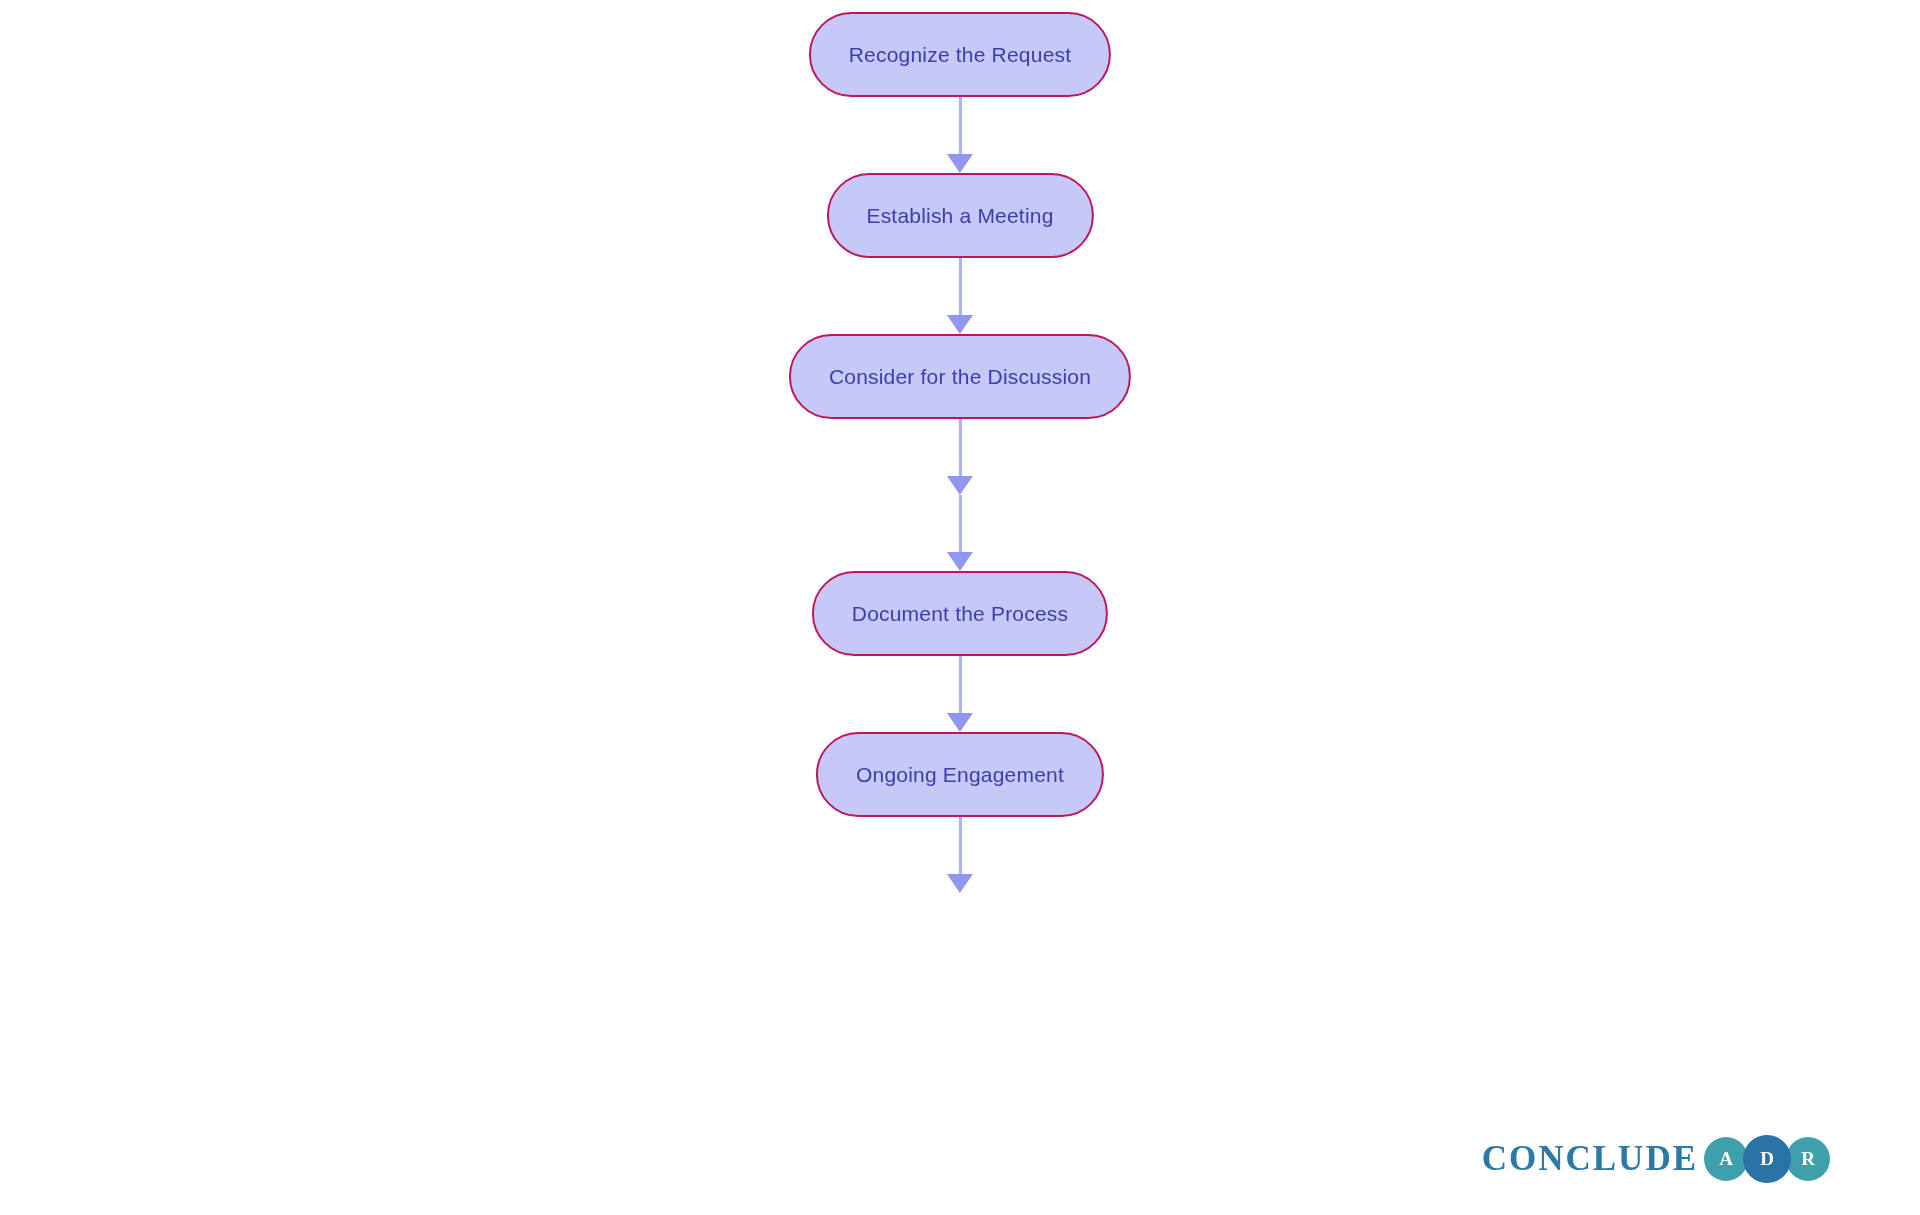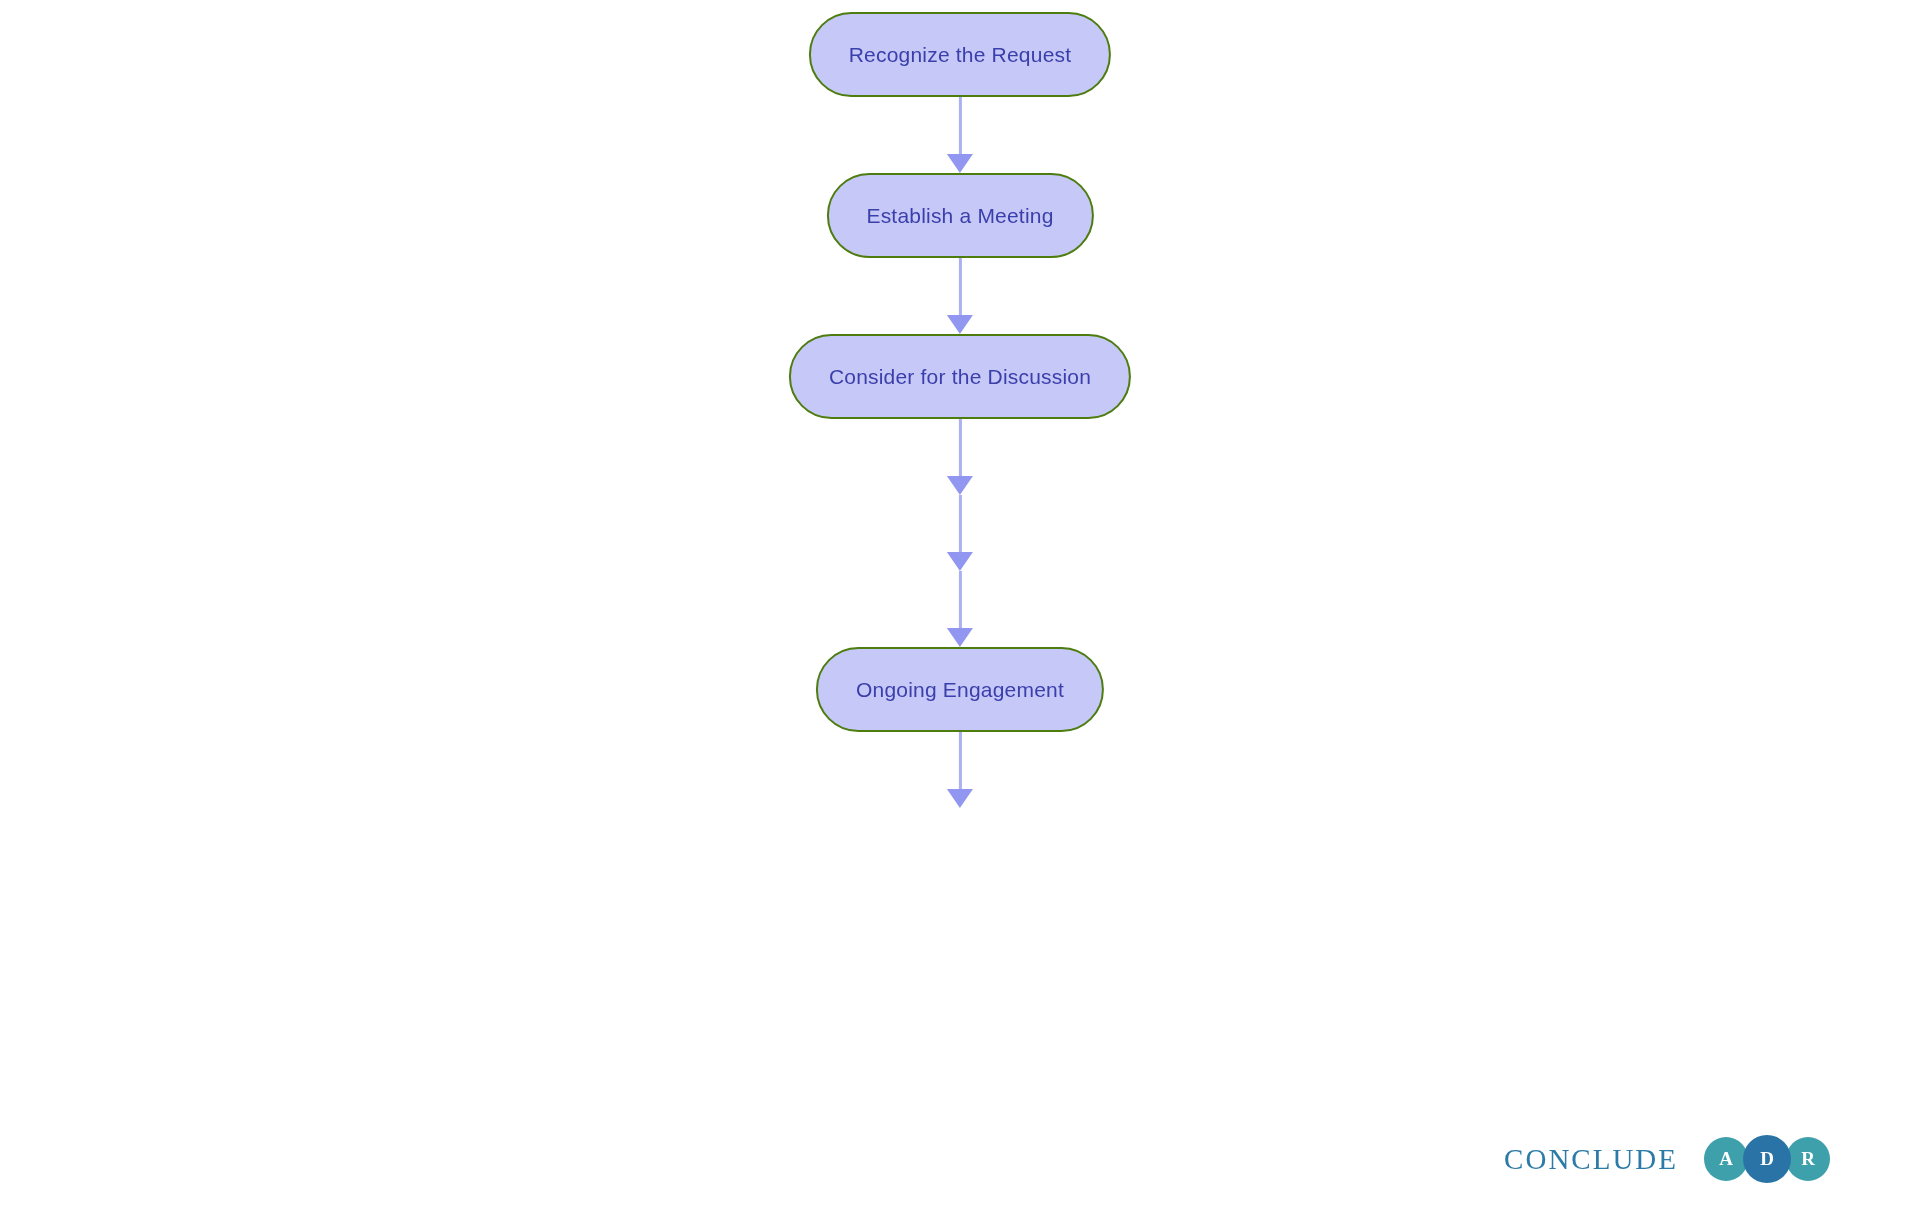--- a/index.html
+++ b/index.html
@@ -24,21 +24,21 @@
     align-items: center;
   }
 
   .node {
     height: 85px;
     padding: 0 38px;
     display: flex;
     align-items: center;
     justify-content: center;
     background: #c6c8f7;
-    border: 2px solid #4d7c0f;
+    border: 2px solid #be185d;
     border-radius: 44px;
     color: #3a3fab;
     font-size: 21px;
     letter-spacing: 0.2px;
     white-space: nowrap;
   }
 
   .arrow {
     height: 76px;
     display: flex;
@@ -62,25 +62,25 @@
   .logo {
     position: absolute;
     top: 1135px;
     right: 90px;
     height: 48px;
     display: flex;
     align-items: center;
   }
   .wordmark {
     font-family: "Liberation Serif", "DejaVu Serif", serif;
-    font-weight: normal;
-    font-size: 29px;
+    font-weight: bold;
+    font-size: 35px;
     letter-spacing: 2px;
     color: #2c7aa7;
-    margin-right: 26px;
+    margin-right: 6px;
   }
   .badge {
     display: flex;
     align-items: center;
     justify-content: center;
     border-radius: 50%;
     color: #ffffff;
     font-family: "Liberation Serif", "DejaVu Serif", serif;
     font-weight: bold;
     font-size: 19px;
@@ -116,20 +116,21 @@
       <div class="shaft"></div>
       <div class="head"></div>
     </div>
 
 
     <div class="arrow">
       <div class="shaft"></div>
       <div class="head"></div>
     </div>
 
+    <div class="node">Document the Process</div>
 
     <div class="arrow">
       <div class="shaft"></div>
       <div class="head"></div>
     </div>
 
     <div class="node">Ongoing Engagement</div>
 
     <div class="arrow">
       <div class="shaft"></div>

